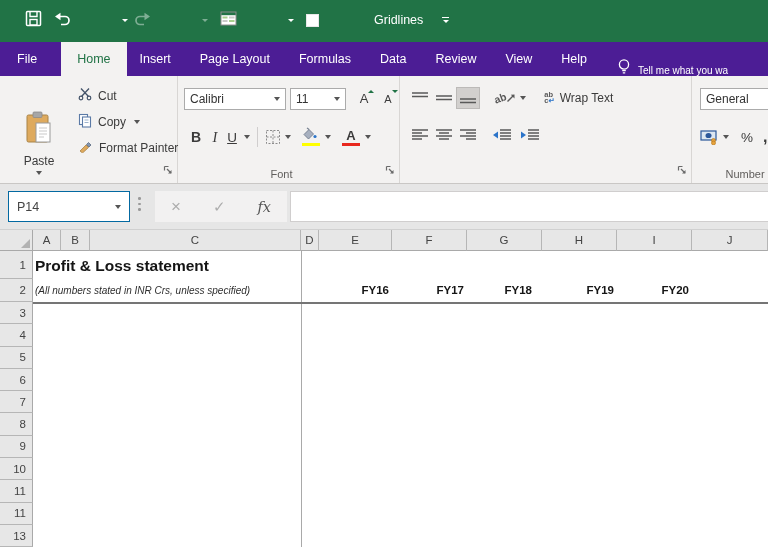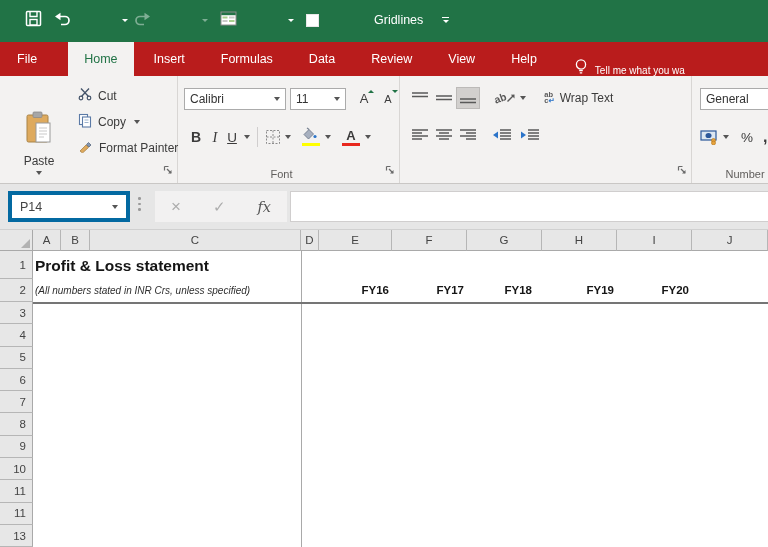--- a/index.html
+++ b/index.html
@@ -13,21 +13,21 @@
   .qat-btn { display:flex; align-items:center; justify-content:center; height:24px; padding:0 3px;gap:48px; }
   .qat-caret { width:0; height:0; border-left:3px solid transparent; border-right:3px solid transparent; border-top:3.5px solid #fff; margin-left:3px; }
   .disabled { opacity:.42; }
   .qat-sep { width:6px; }
   .checkbox { width:13px; height:13px; background:#fff; border:1px solid #e8e8e8; display:inline-block; }
   .gridlines-label { color:#fff; font-size:12.5px; margin-left:7px; }
   .qat-overflow { display:flex; flex-direction:column; align-items:center; margin-left:16px; }
   .qat-overflow .bar { width:7px; height:0; border-top:1.5px solid #fff; margin-bottom:2px; }
 
   
-  .tabrow { position:absolute; left:0; top:42px; width:768px; height:34px; background:#b91c1c; display:flex; align-items:stretch;gap:7px; }
+  .tabrow { position:absolute; left:0; top:42px; width:768px; height:34px; background:#4c1d95; display:flex; align-items:stretch; }
   .tab { color:#fff; font-size:12.5px; display:flex; align-items:center; padding:0 3px; margin-right:23px; cursor:default; white-space:nowrap; }
   .tab:first-child { margin-left:14px; }
   .tab.active { background:#f3f2f1; color:#217346; padding:8px 16px; margin-left:-2px; margin-right:10px; }
   .tellme { display:flex; align-items:flex-end; color:#fff; font-size:10px; margin-left:4px; white-space:nowrap; }
   .tellme svg { margin-right:7px; }
 
   
   .ribbon { position:absolute; left:0; top:76px; width:768px; height:108px; background:#f3f2f1; border-bottom:1px solid #c9c7c5; display:flex; }
   .group { position:relative; height:100%; border-right:1px solid #d8d6d4; flex:none; }
   .group-label { position:absolute; bottom:3px; left:0; right:14px; text-align:center; font-size:11px; color:#605e5c; white-space:nowrap; }
@@ -71,21 +71,21 @@
   .wrap-glyph .blue { color:#2b74c9; }
 
   
   .num-row1 { position:absolute; left:8px; top:12px; }
   .num-row2 { position:absolute; left:8px; top:49px; display:flex; align-items:center; height:24px; }
   .pct { font-size:13.5px; color:#3b3b3b; margin:0 10px 0 12px; }
   .comma { font-size:16px; font-weight:bold; color:#3b3b3b; }
 
   
   .formula-row { position:absolute; left:0; top:184px; width:768px; height:46px; background:#e6e6e6; border-bottom:1px solid #d0d0d0; }
-  .namebox { position:absolute; left:8px; top:7px; width:122px; height:31px; background:#fff; border:4px solid #0369a1; display:flex; align-items:center; font-size:12.5px; color:#444; padding:8px 8px; }
+  .namebox { position:absolute; left:8px; top:7px; width:122px; height:31px; background:#fff; border:1px solid #0369a1; display:flex; align-items:center; font-size:12.5px; color:#444; padding:8px 8px; }
   .namebox .val { flex:1; }
   .vdots { position:absolute; left:138px; top:13px; display:flex; flex-direction:column; gap:3px; }
   .vdots i { width:2.5px; height:2.5px; background:#9a9a9a; border-radius:50%; }
   .fx-cluster { position:absolute; left:155px; top:7px; width:132px; height:31px; background:#f2f1f1; display:flex; align-items:center; justify-content:space-around; }
   .fx-x { color:#adadad; font-size:17px; } .fx-check { color:#adadad; font-size:15px; }
   .fx-fx { font-family:"DejaVu Serif", serif; font-style:italic; font-size:14.5px; color:#555; }
   .fbar-input { position:absolute; left:290px; top:7px; right:0; height:31px; background:#fff; border:1px solid #d0cece; border-right:none; }
 
   
   .sheet { position:absolute; left:0; top:230px; width:768px; height:317px; background:#fff; }
@@ -160,20 +160,21 @@
         <span class="bar"></span>
         <span class="qat-caret" style="margin-left:0;"></span>
       </div>
     </div>
   </div>
 
   <div class="tabrow">
     <div class="tab">File</div>
     <div class="tab active">Home</div>
     <div class="tab">Insert</div>
+    <div class="tab">Page Layout</div>
     <div class="tab">Formulas</div>
     <div class="tab">Data</div>
     <div class="tab">Review</div>
     <div class="tab">View</div>
     <div class="tab">Help</div>
     <div class="tellme">
       <svg width="14" height="18" viewBox="0 0 14 18">
           <circle cx="7" cy="6.5" r="4.6" fill="none" stroke="#fff" stroke-width="1.3"></circle>
           <path d="M5.2 12.6 h3.6 M5.8 14.8 h2.4" stroke="#fff" stroke-width="1.3" fill="none"></path>
         </svg>

